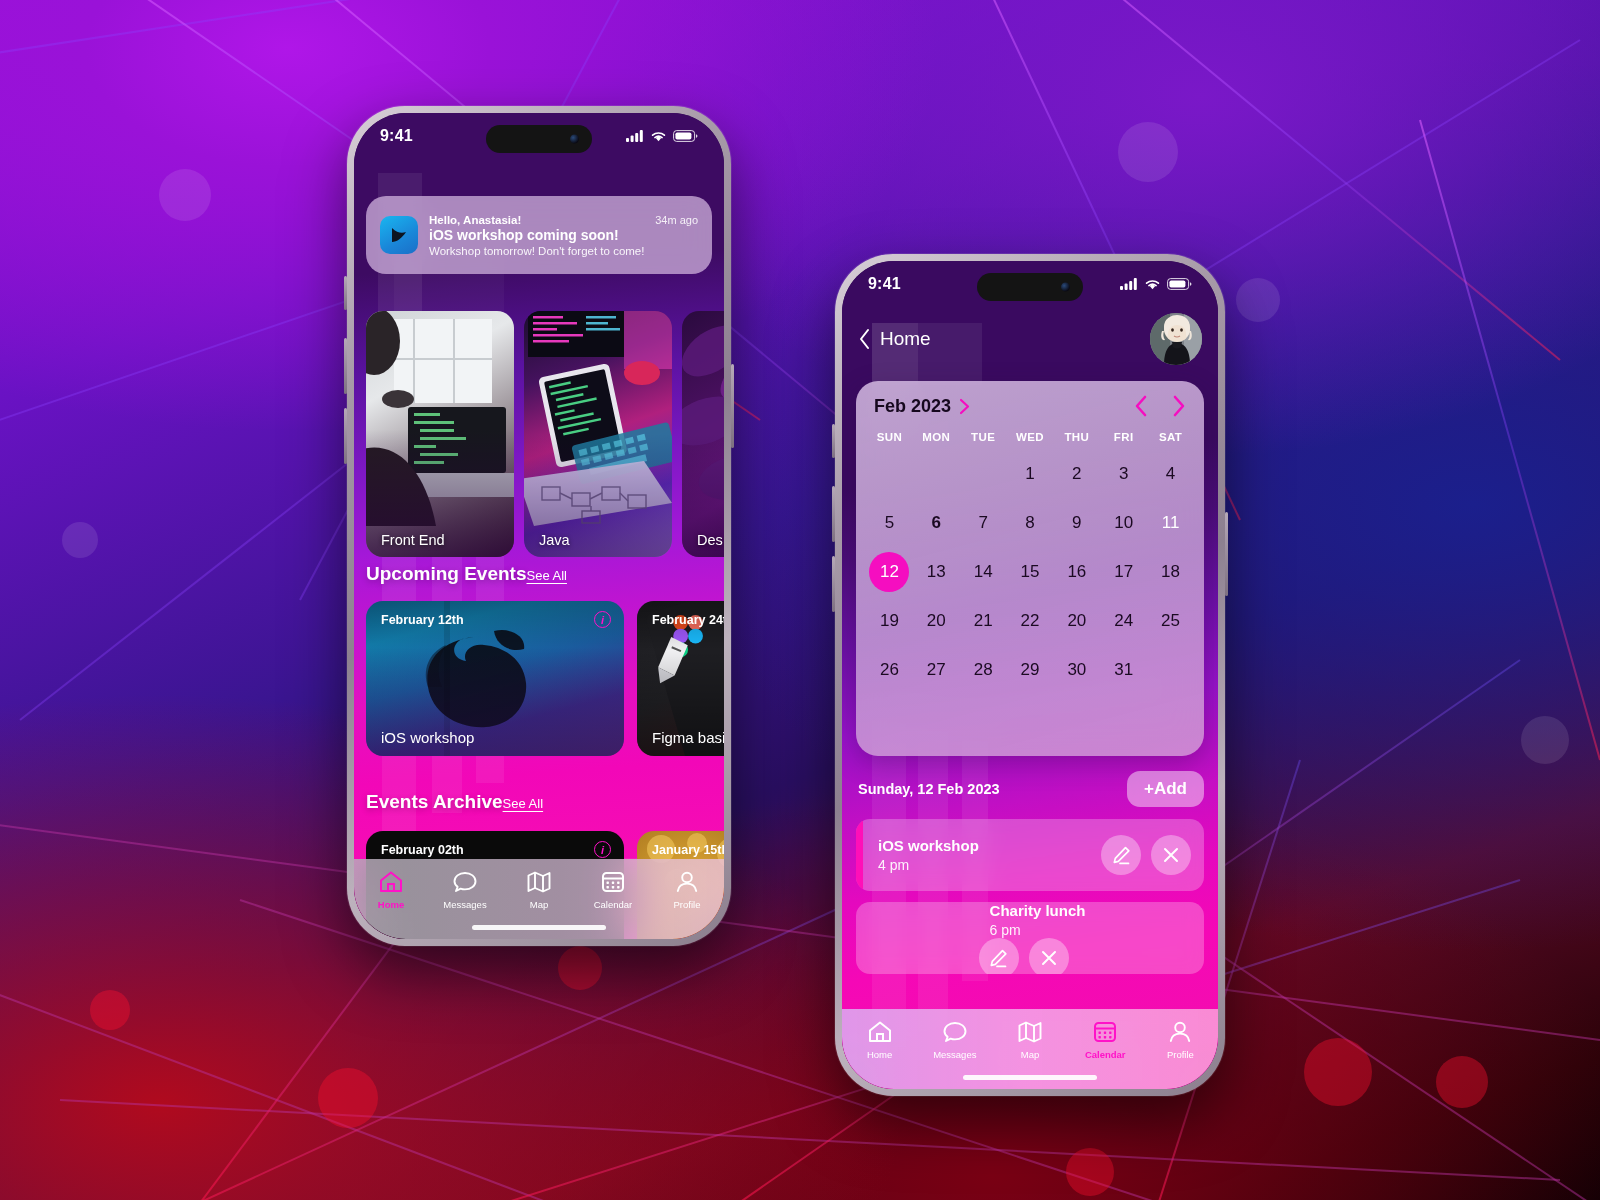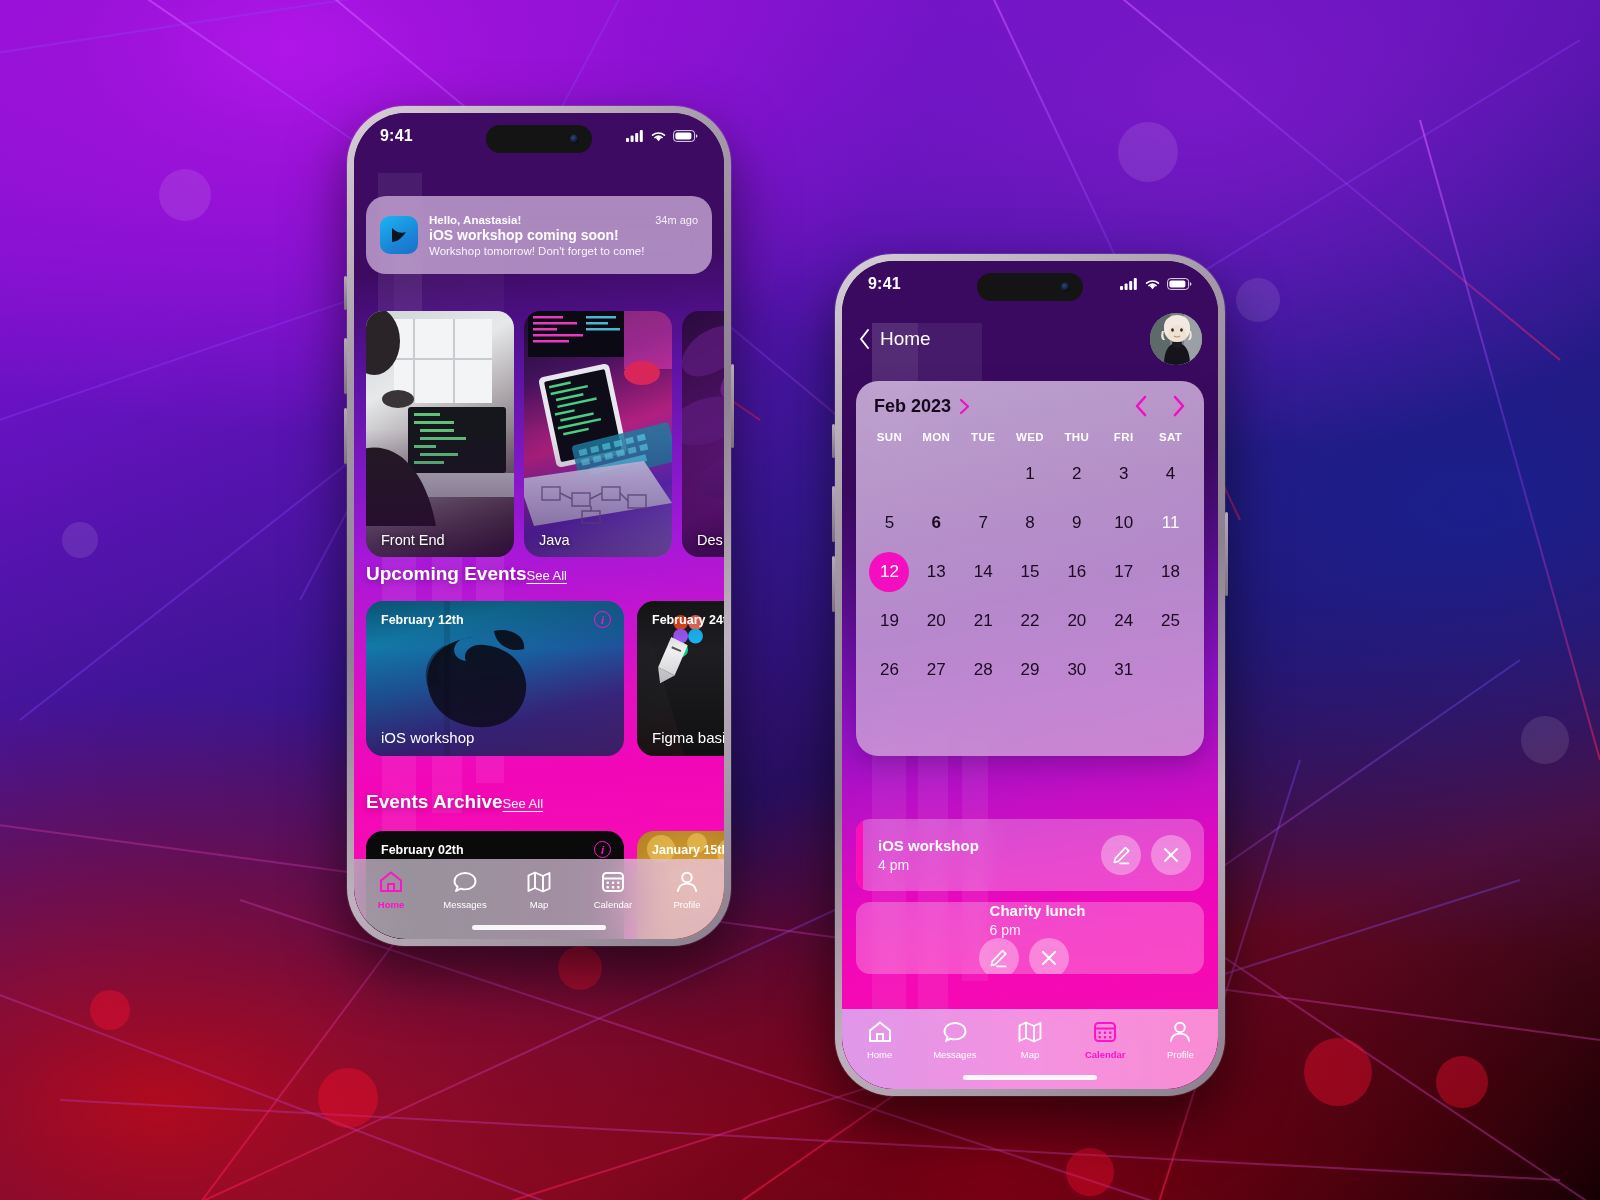--- a/index.html
+++ b/index.html
@@ -713,20 +713,24 @@
             </div>
             <div class="day">
               <span>30</span>
             </div>
             <div class="day">
               <span>31</span>
             </div>
           </div>
       </div>
 
+      <div class="ev-head">
+        <span class="ev-head-date">Sunday, 12 Feb 2023</span>
+        <button class="add-btn">+Add</button>
+      </div>
 
       <div class="ev-item" style="top:558px;">
         <div class="ev-accent"></div>
         <div class="ev-txt">
           <div class="ev-t1">iOS workshop</div>
           <div class="ev-t2">4 pm</div>
         </div>
         <div class="ev-acts">
           <button class="ev-btn">
             <svg width="21" height="21" viewBox="0 0 21 21" fill="none" stroke="#fff" stroke-width="1.7" stroke-linecap="round" stroke-linejoin="round">

